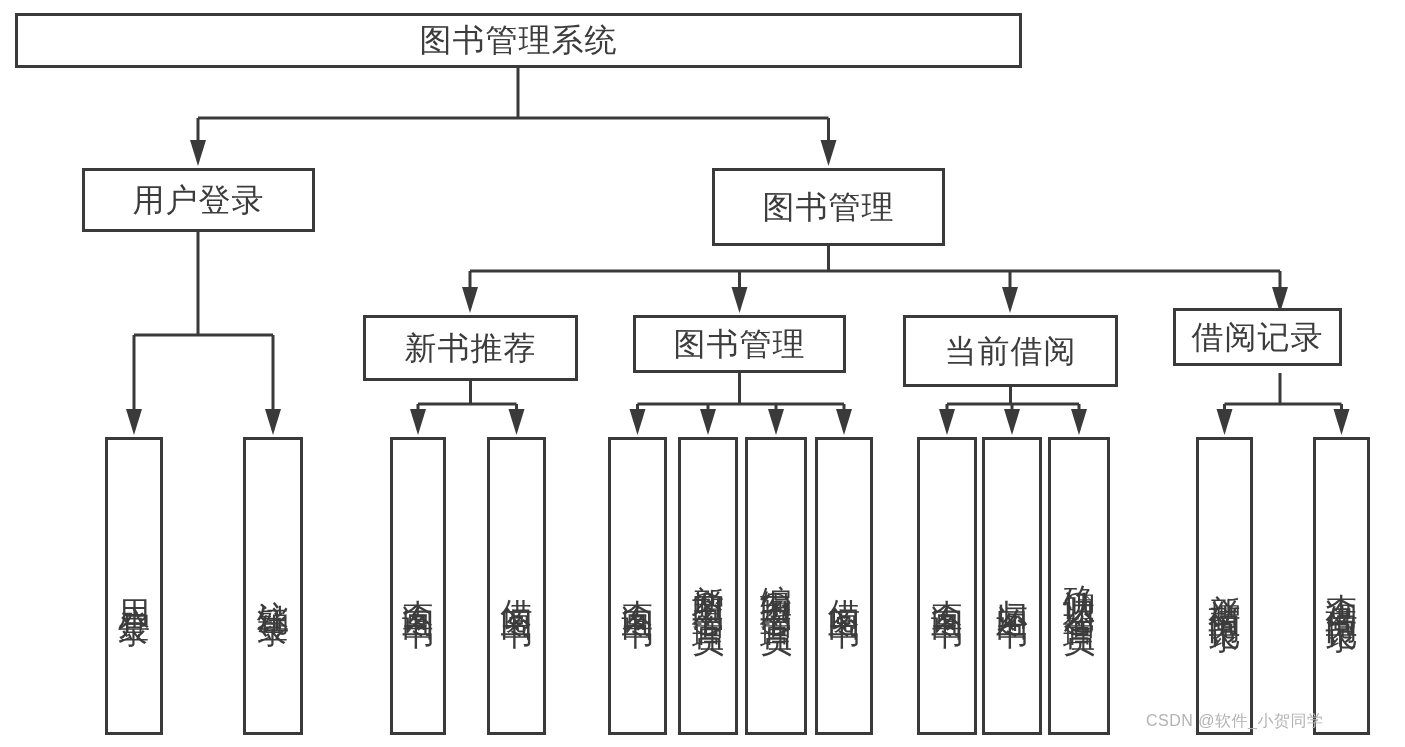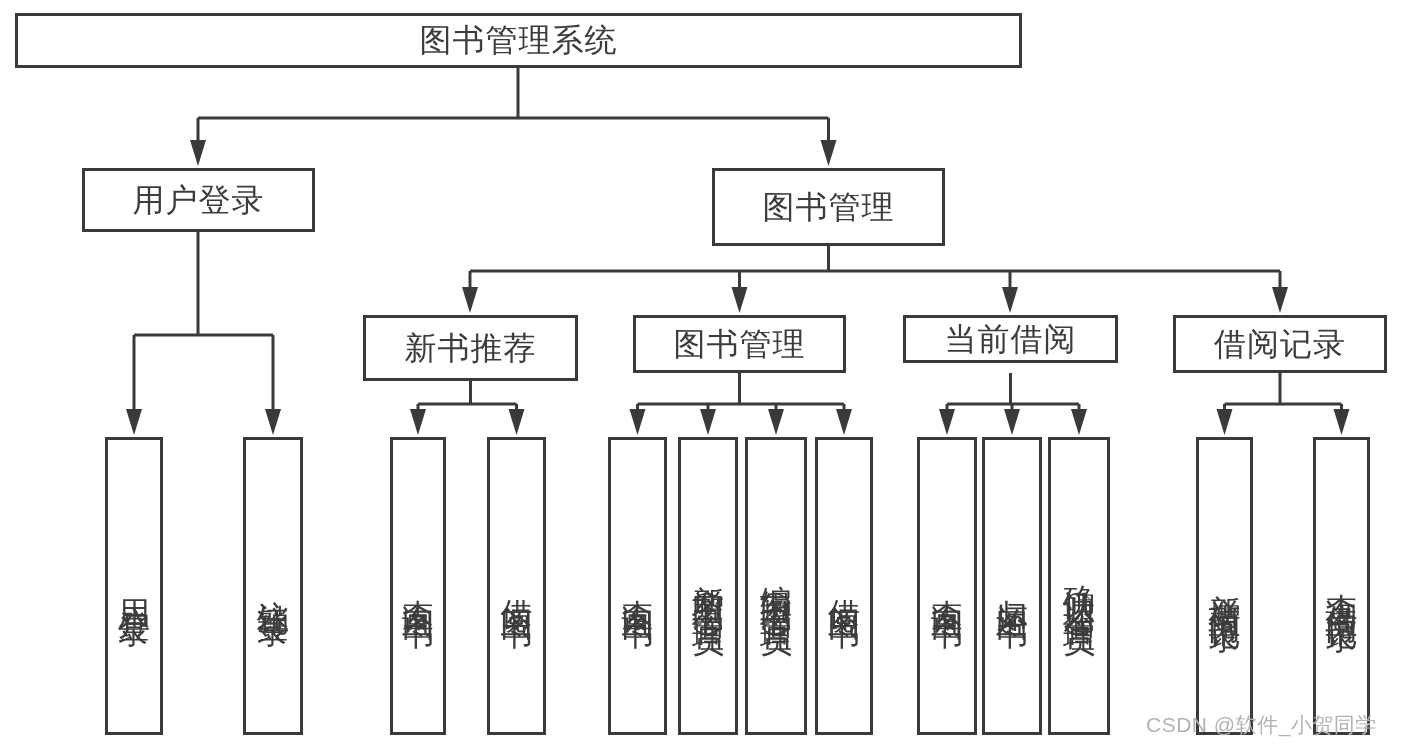--- a/index.html
+++ b/index.html
@@ -40,21 +40,21 @@
   .vbox .lbl {
     writing-mode: vertical-rl;
     text-orientation: mixed;
     letter-spacing: 6px;
     white-space: nowrap;
   }
   .watermark {
     position: absolute;
     left: 1146px;
     top: 711px;
-    font-size: 21px;
+    font-size: 16px;
     color: #b3b3b3;
     letter-spacing: 0.5px;
     white-space: nowrap;
     z-index: 5;
   }
 </style>
 </head>
 <body>
 
 <svg id="connector-layer" width="1405" height="747" viewBox="0 0 1405 747" xmlns="http://www.w3.org/2000/svg">
@@ -100,24 +100,24 @@
 <div class="box hbox" style="left:712px;top:168px;width:233px;height:78px">
   <span class="lbl">图书管理</span>
 </div>
 
 <div class="box hbox" style="left:363px;top:315px;width:215px;height:66px">
   <span class="lbl">新书推荐</span>
 </div>
 <div class="box hbox" style="left:633px;top:315px;width:213px;height:58px">
   <span class="lbl">图书管理</span>
 </div>
-<div class="box hbox" style="left:903px;top:315px;width:215px;height:48px">
+<div class="box hbox" style="left:903px;top:315px;width:215px;height:72px">
   <span class="lbl">当前借阅</span>
 </div>
-<div class="box hbox" style="left:1173px;top:315px;width:214px;height:58px">
+<div class="box hbox" style="left:1173px;top:308px;width:169px;height:58px">
   <span class="lbl">借阅记录</span>
 </div>
 
 <div class="box vbox" style="left:105px;top:437px;width:58px;height:298px">
   <span class="lbl">用户登录</span>
 </div>
 <div class="box vbox" style="left:243px;top:437px;width:60px;height:298px">
   <span class="lbl">注销登录</span>
 </div>
 

